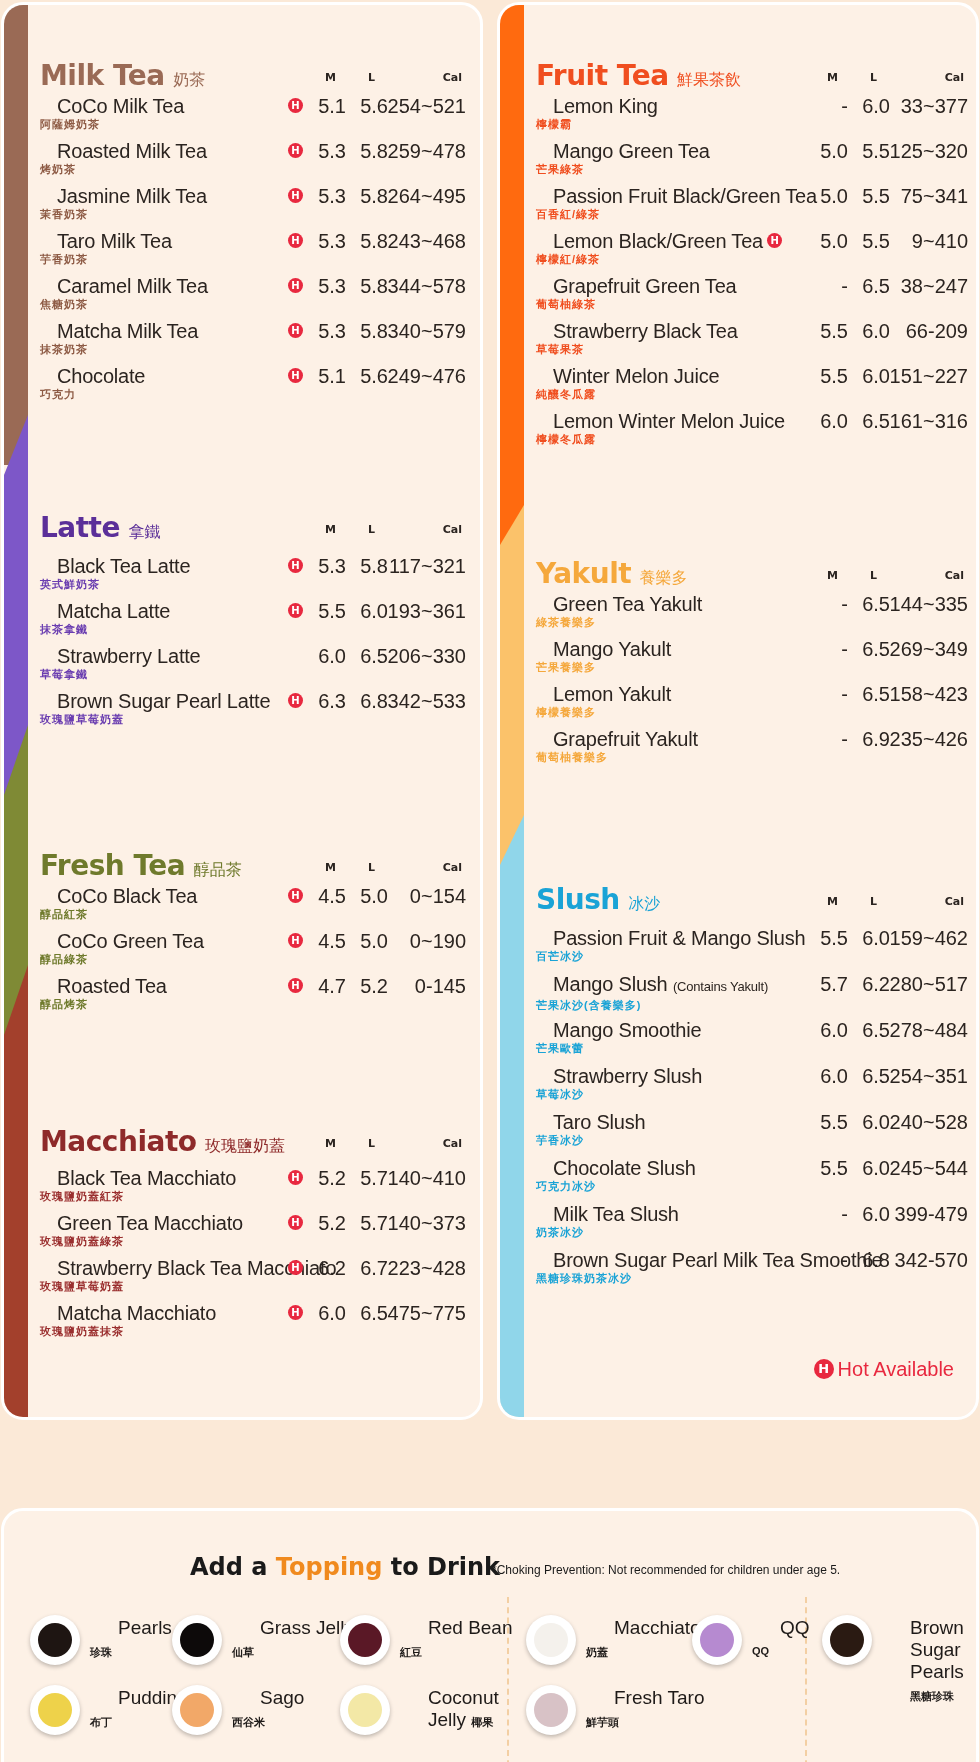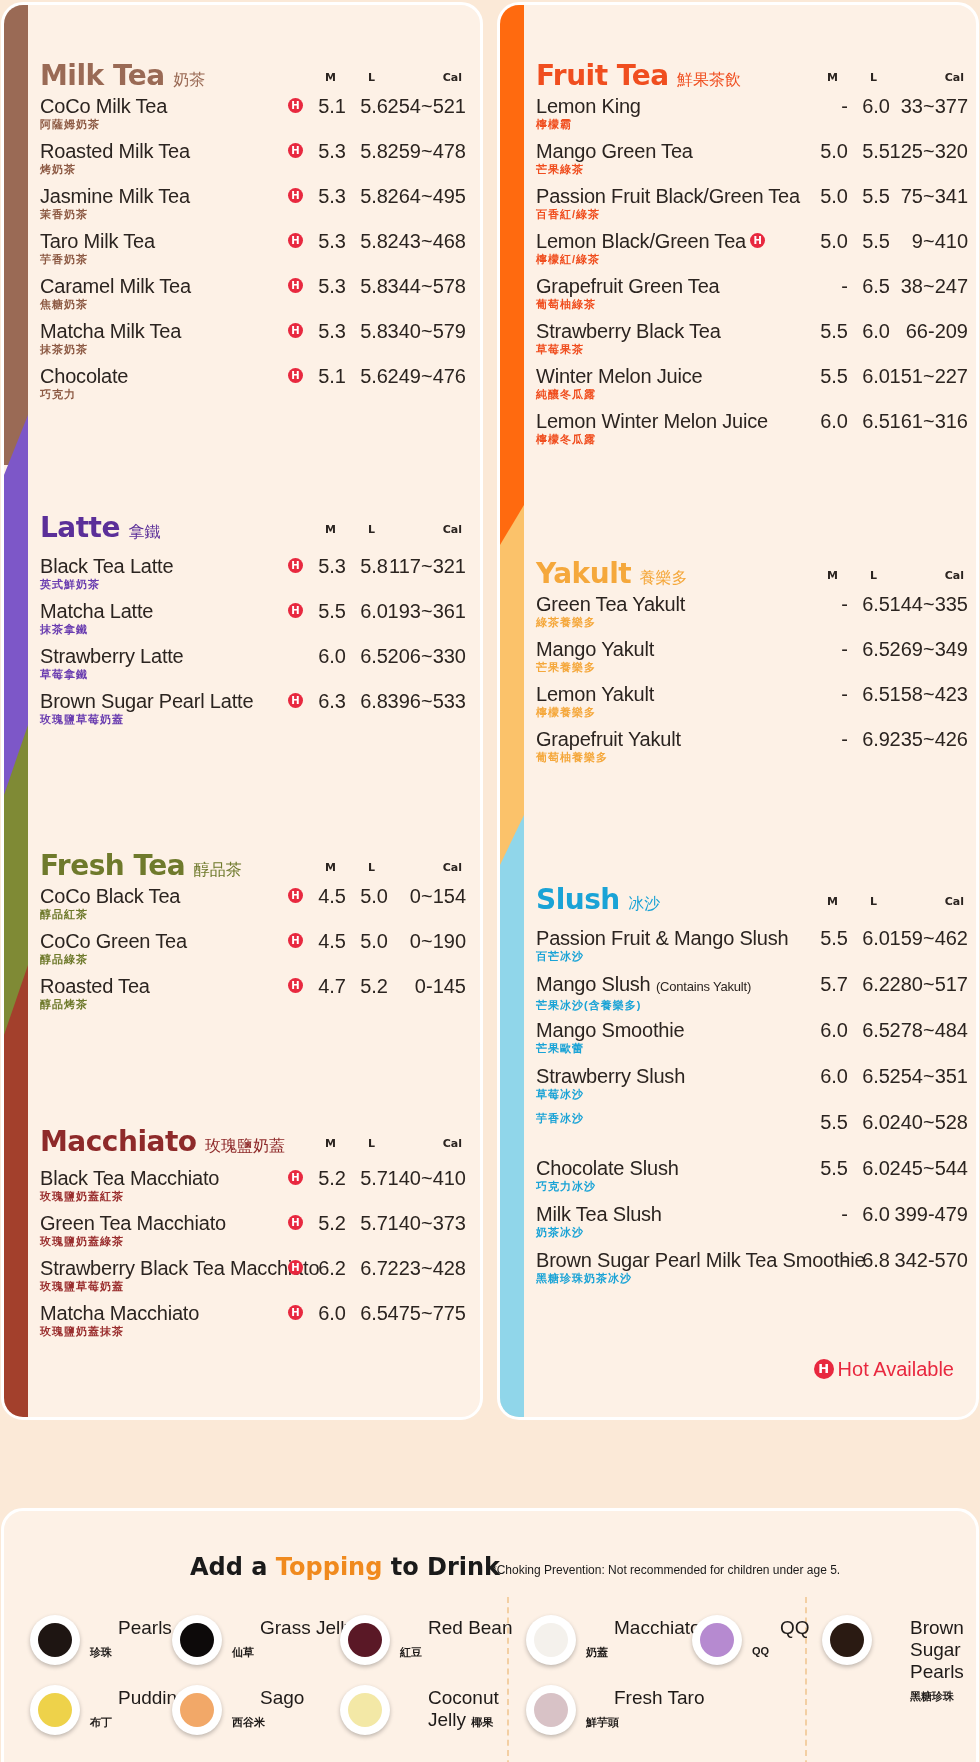--- a/index.html
+++ b/index.html
@@ -18,21 +18,21 @@
   .section { position: absolute; left: 36px; width: 426px; }
   .sec-head { position: relative; height: 36px; }
   .sec-title { font-size: 28px; font-weight: bold; letter-spacing: -0.5px; font-family: "DejaVu Sans", sans-serif; }
   .sec-zh { font-size: 16px; margin-left: 4px; font-weight: normal; }
   .hdr { position: absolute; top: 12px; font-size: 11px; font-weight: bold; color: #2b2420; font-family: "DejaVu Sans", sans-serif; }
   .hdr-m { right: 130px; }
   .hdr-l { right: 91px; }
   .hdr-cal { right: 4px; }
 
   .row { position: relative; height: 45px; }
-  .item-name { font-size: 20px; color: #2b2420; white-space: nowrap; line-height: 22px; letter-spacing: -0.2px; }
+  .item-name { font-size: 20px; color: #2b2420; white-space: nowrap; line-height: 22px; letter-spacing: -0.2px; margin-left: 17px; }
   .item-name .note { font-size: 13px; }
   .item-zh { font-size: 11px; font-weight: bold; line-height: 14px; letter-spacing: 1px; }
   .num { position: absolute; top: 0; font-size: 20px; line-height: 22px; color: #2b2420; text-align: right; }
   .num-m { right: 120px; width: 40px; }
   .num-l { right: 78px; width: 40px; }
   .num-cal { right: 0; width: 80px; }
   .hot { position: absolute; top: 3px; right: 163px; width: 15px; height: 15px; border-radius: 50%;
          background: #e8283f; color: #fff; font-size: 10px; font-weight: bold; line-height: 15px; text-align: center;
          font-family: "DejaVu Sans", sans-serif; }
   .hot.inline { position: relative; display: inline-block; top: -2px; right: auto; margin-left: 4px; vertical-align: middle; }
@@ -163,21 +163,21 @@
           <span class="num num-m">6.0</span>
           <span class="num num-l">6.5</span>
           <span class="num num-cal">206~330</span>
         </div>
         <div class="row">
           <div class="item-name"><span>Brown Sugar Pearl Latte</span></div>
           <div class="item-zh" style="color:#6a3db0">玫瑰鹽草莓奶蓋</div>
           <span class="hot">H</span>
           <span class="num num-m">6.3</span>
           <span class="num num-l">6.8</span>
-          <span class="num num-cal">396~533</span>
+          <span class="num num-cal">342~533</span>
         </div>
       </div>
   </div>
 
   <div class="section" style="top:844px">
     <div class="sec-head">
       <span class="sec-title" style="color:#6f7a2c">Fresh Tea</span>
       <span class="sec-zh" style="color:#6f7a2c">醇品茶</span>
       <span class="hdr hdr-m">M</span>
       <span class="hdr hdr-l">L</span>
@@ -402,20 +402,21 @@
           <span class="num num-cal">278~484</span>
         </div>
         <div class="row" style="height: 46px;">
           <div class="item-name"><span>Strawberry Slush</span></div>
           <div class="item-zh" style="color:#1aa3d6">草莓冰沙</div>
           <span class="num num-m">6.0</span>
           <span class="num num-l">6.5</span>
           <span class="num num-cal">254~351</span>
         </div>
         <div class="row" style="height: 46px;">
+          <div class="item-name"><span>Taro Slush</span></div>
           <div class="item-zh" style="color:#1aa3d6">芋香冰沙</div>
           <span class="num num-m">5.5</span>
           <span class="num num-l">6.0</span>
           <span class="num num-cal">240~528</span>
         </div>
         <div class="row" style="height: 46px;">
           <div class="item-name"><span>Chocolate Slush</span></div>
           <div class="item-zh" style="color:#1aa3d6">巧克力冰沙</div>
           <span class="num num-m">5.5</span>
           <span class="num num-l">6.0</span>

